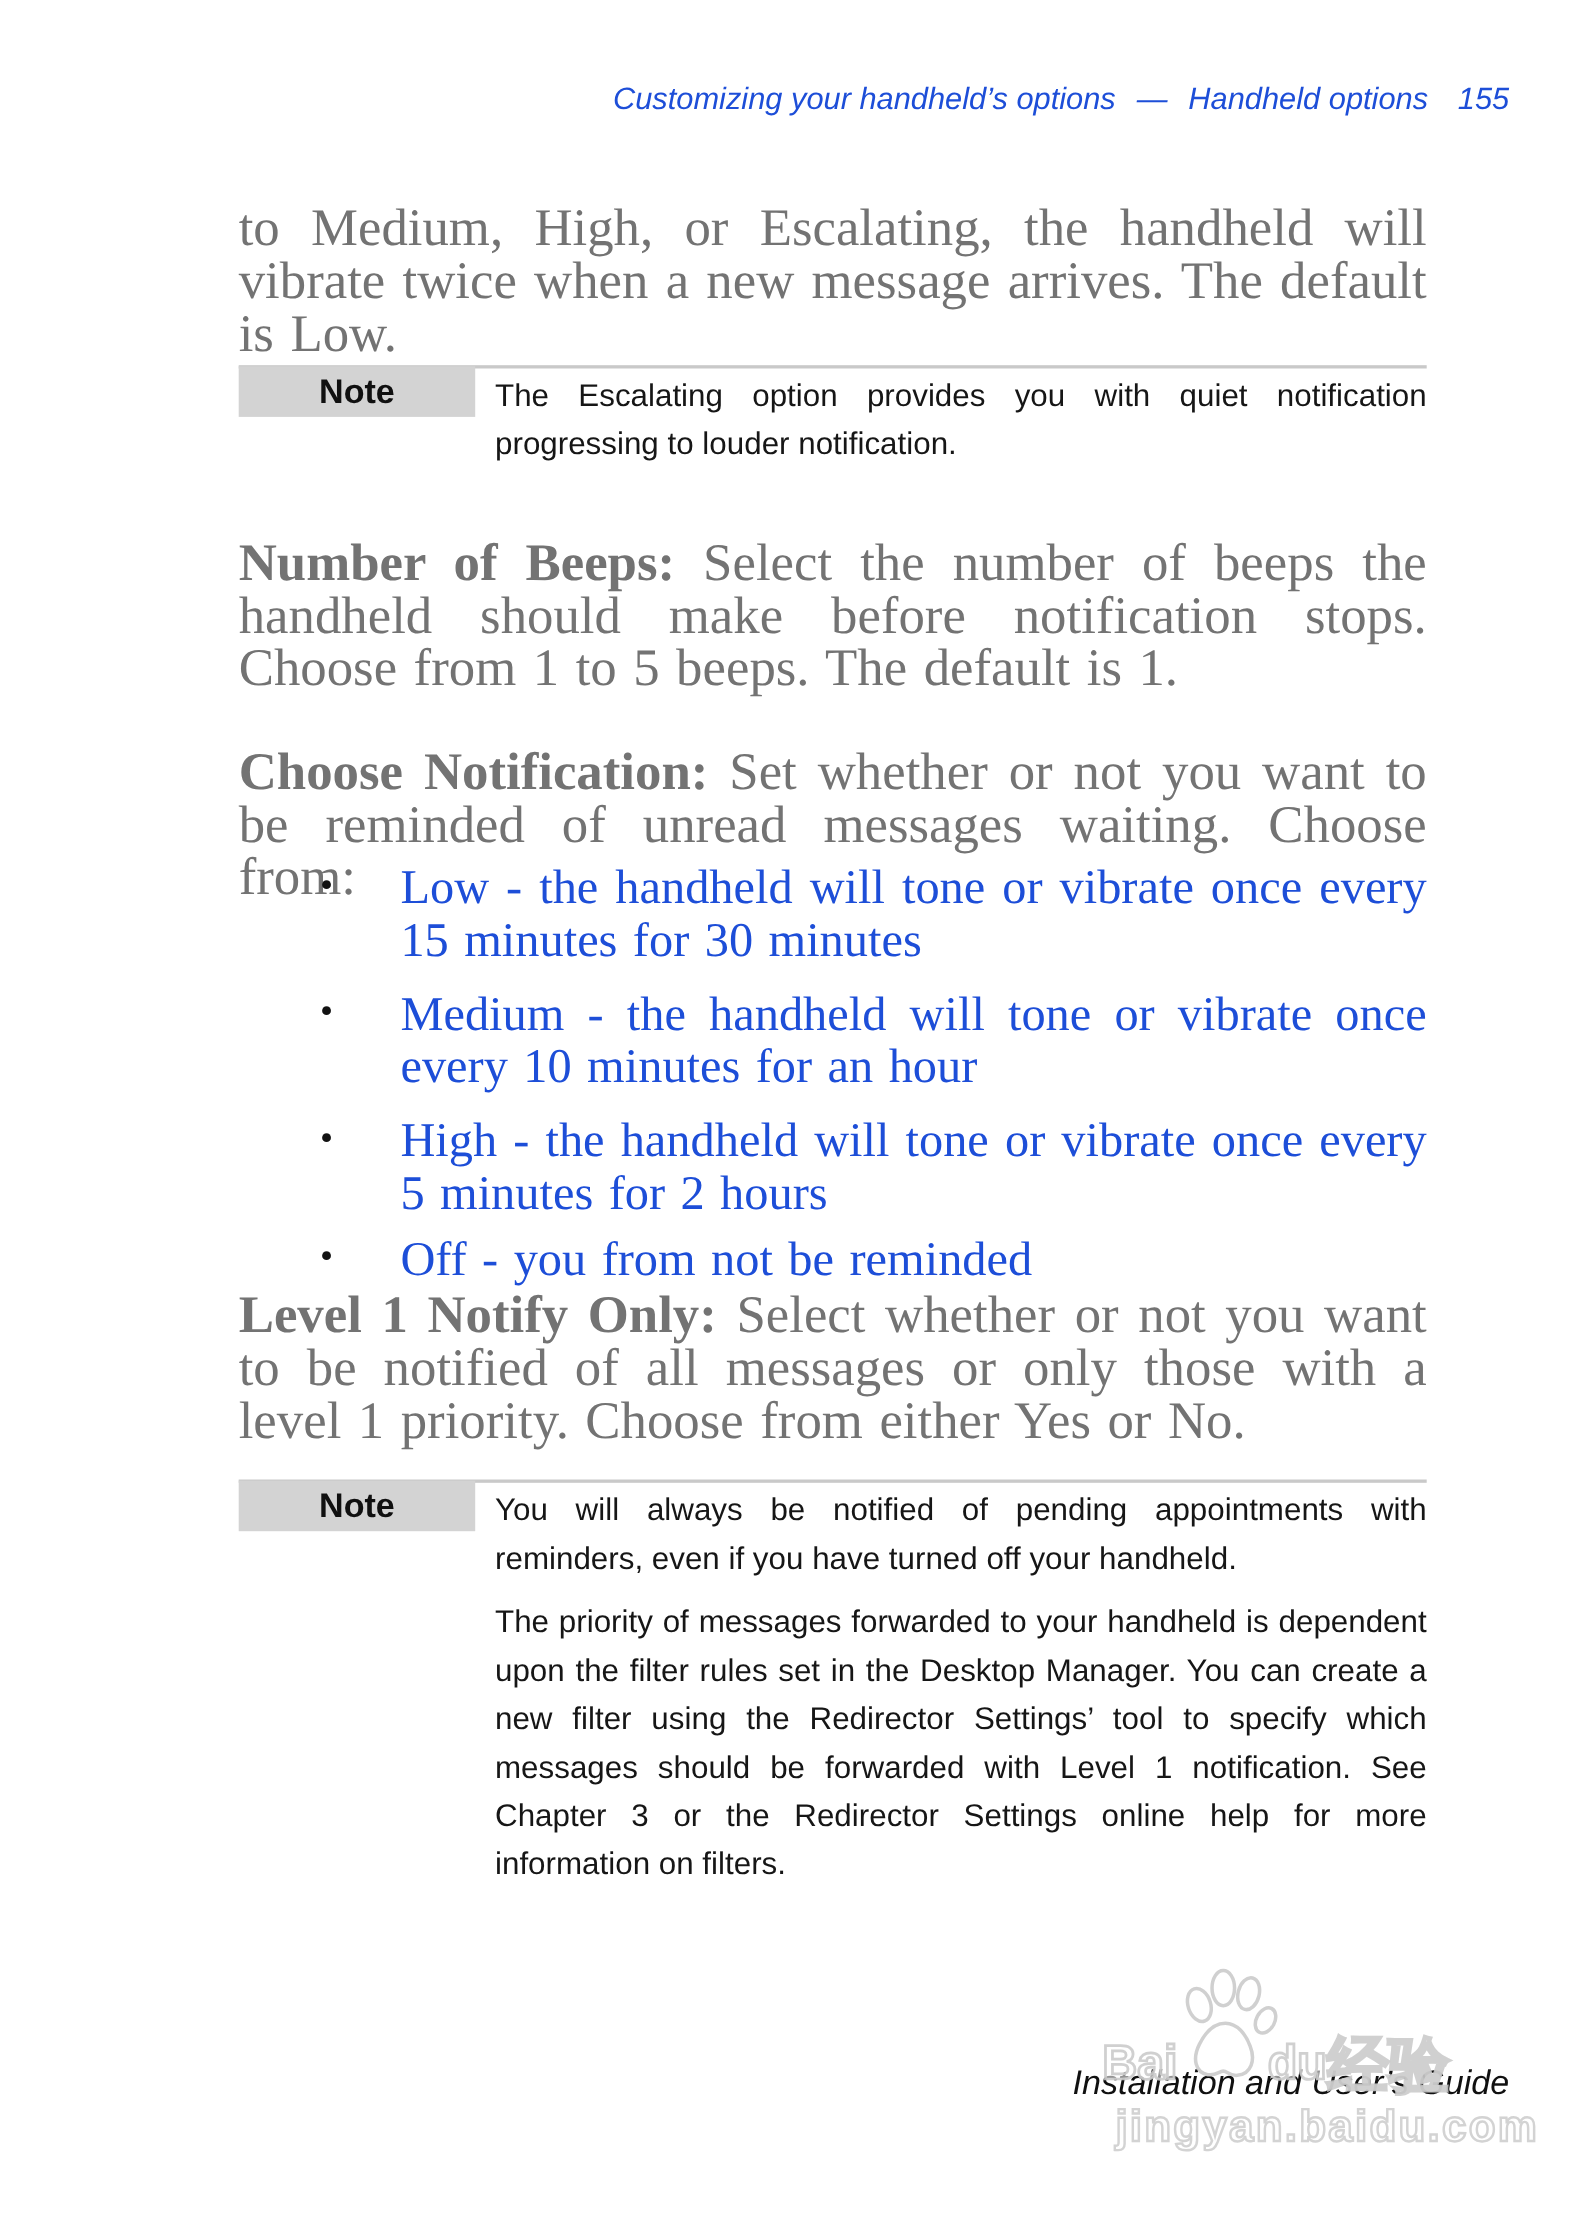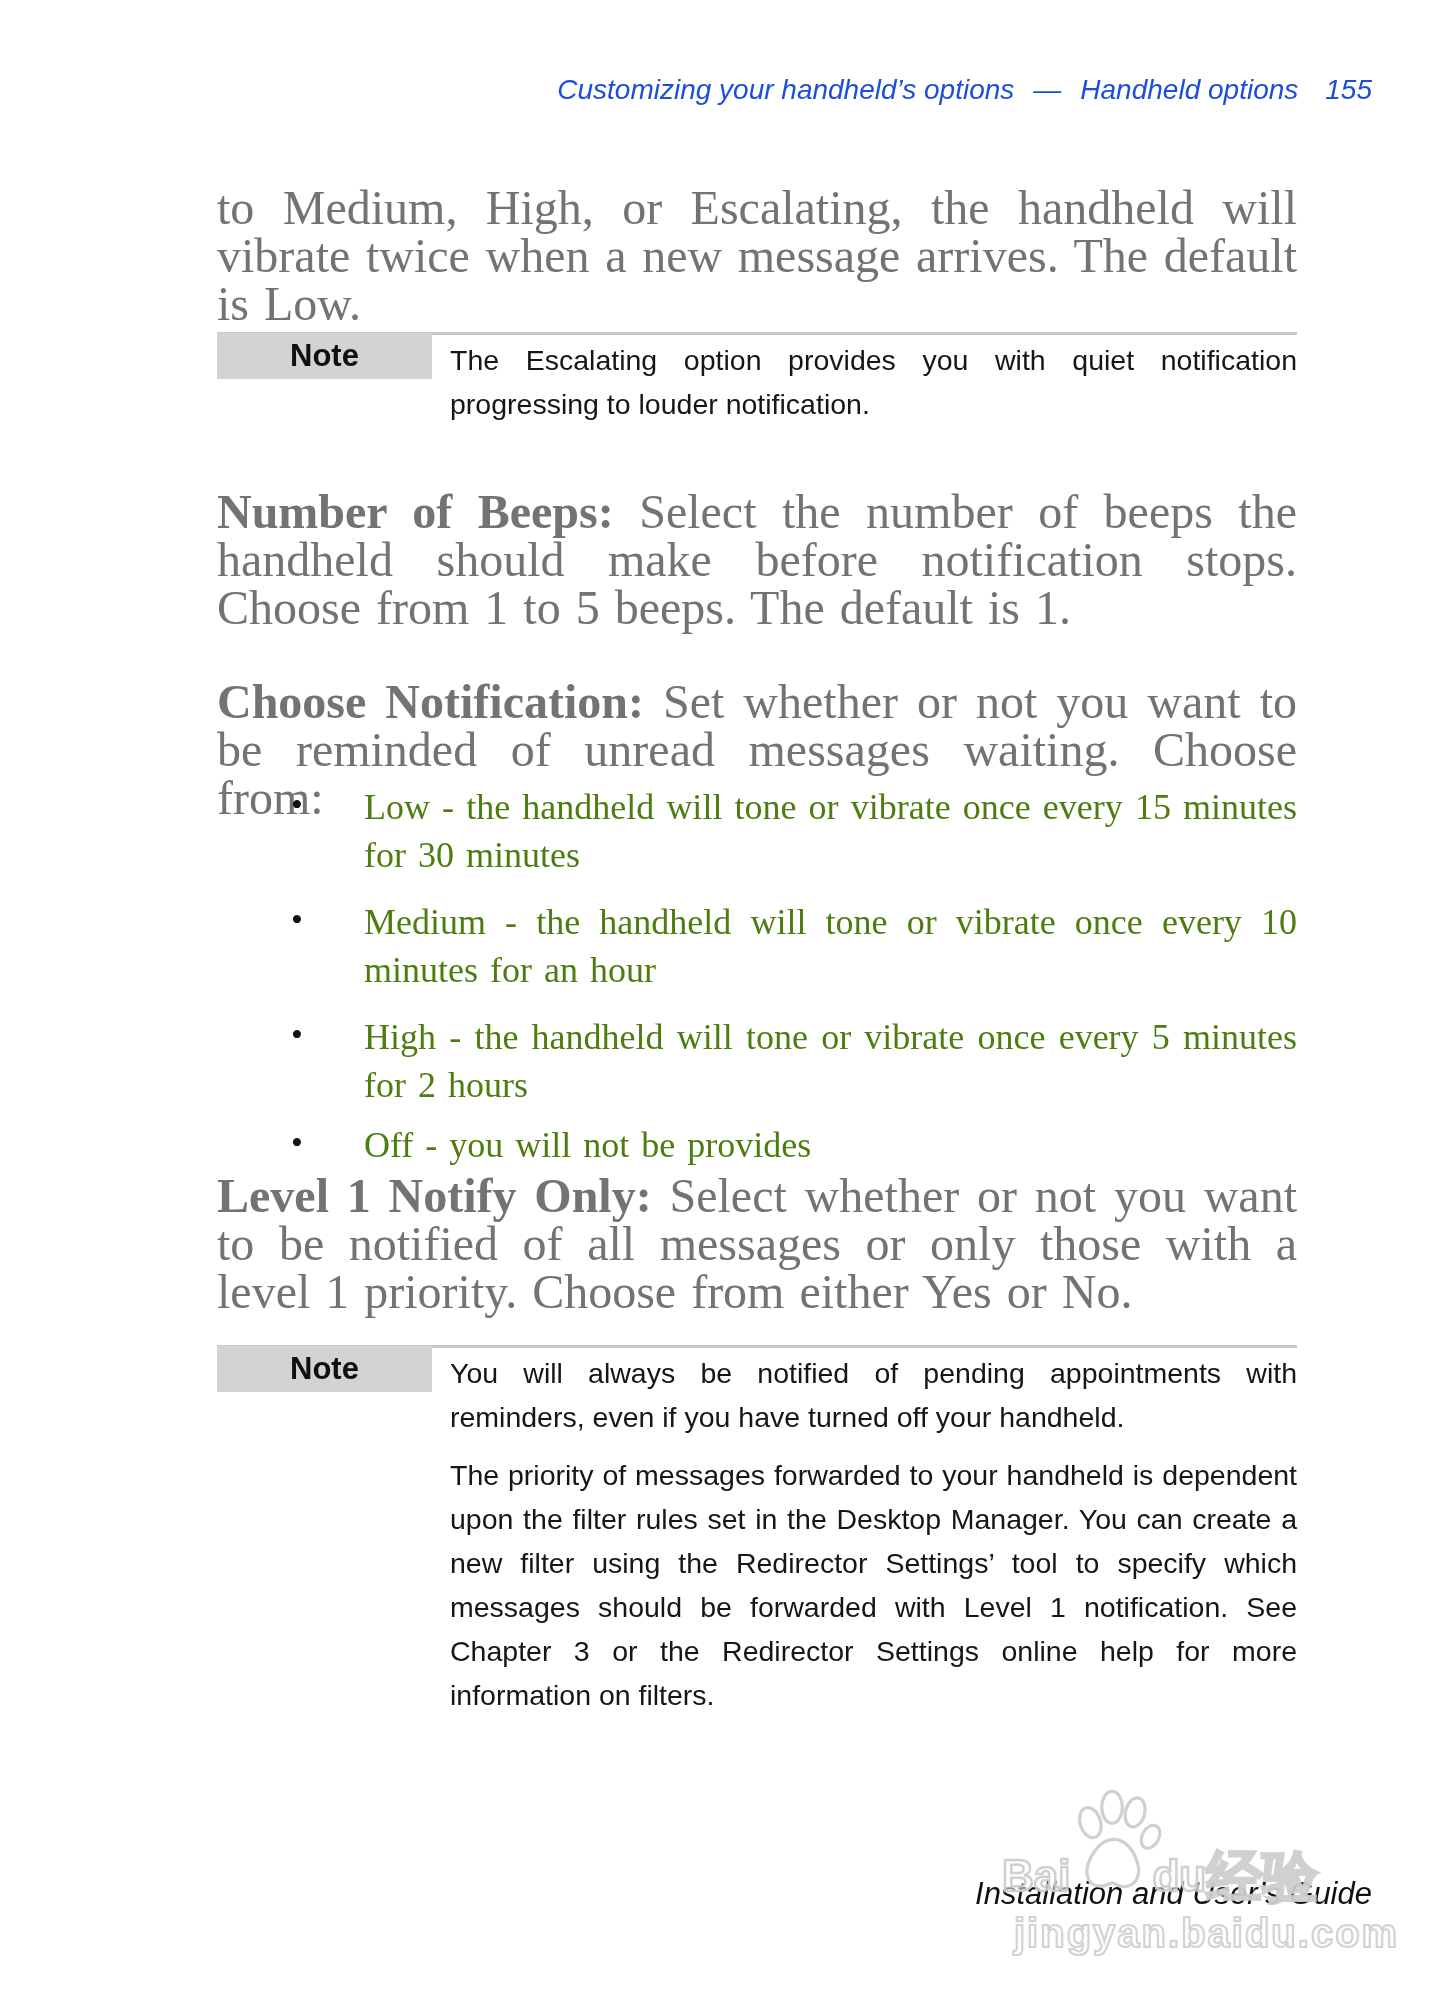--- a/index.html
+++ b/index.html
@@ -33,21 +33,21 @@
              font-family:"Liberation Sans",sans-serif;font-size:28.5px;line-height:44px;
              text-align:justify;color:#161616;}
   .note-body p{margin:0 0 14px 0;}
   .note-body p:last-child{margin-bottom:0;}
 
   
   .bullet{position:absolute;left:217px;width:1080px;}
   .b1{top:783px;} .b2{top:898px;} .b3{top:1013px;} .b4{top:1121px;}
   .bullet .dot{position:absolute;left:74px;top:-2px;font-size:34px;line-height:48px;color:#121212;}
   .bullet .bullet-text{margin:0 0 0 147px;width:933px;text-align:justify;
-                       font-size:36px;line-height:48px;word-spacing:3px;color:#4d7c0f;}
+                       font-size:44px;line-height:48px;word-spacing:3px;color:#1d4ed8;}
 
   
   .footer{position:absolute;right:68px;top:1876px;z-index:2;
           font-family:"Liberation Sans",sans-serif;font-style:italic;font-size:31px;color:#101010;}
   .watermark{position:absolute;left:1002px;top:1793px;z-index:3;
              font-family:"Liberation Sans","DejaVu Sans",sans-serif;font-weight:bold;}
   .wm-row{display:flex;align-items:flex-end;height:112px;}
   .wm-text{font-size:44px;line-height:58px;color:rgba(255,255,255,0.55);
            -webkit-text-stroke:2.5px rgba(203,203,203,0.9);}
   .wm-cn{font-size:56px;line-height:56px;color:rgba(255,255,255,0.55);
@@ -86,21 +86,21 @@
   <div class="bullet b2">
     <span class="dot">•</span>
     <p class="bullet-text">Medium - the handheld will tone or vibrate once every 10 minutes for an hour</p>
   </div>
   <div class="bullet b3">
     <span class="dot">•</span>
     <p class="bullet-text">High - the handheld will tone or vibrate once every 5 minutes for 2 hours</p>
   </div>
   <div class="bullet b4">
     <span class="dot">•</span>
-    <p class="bullet-text">Off - you will not be provides</p>
+    <p class="bullet-text">Off - you from not be reminded</p>
   </div>
 
   <p class="body-text p-level1"><span class="term">Level 1 Notify Only:</span> <span>Select whether or not you want to be notified of all messages or only those with a level 1 priority. Choose from either Yes or No.</span></p>
 
   <div class="note note-2">
     <div class="note-rule"></div>
     <div class="note-label">Note</div>
     <div class="note-body">
       <p>You will always be notified of pending appointments with reminders, even if you have turned off your handheld.</p>
       <p>The priority of messages forwarded to your handheld is dependent upon the filter rules set in the Desktop Manager. You can create a new filter using the Redirector Settings’ tool to specify which messages should be forwarded with Level 1 notification. See Chapter 3 or the Redirector Settings online help for more information on filters.</p>

